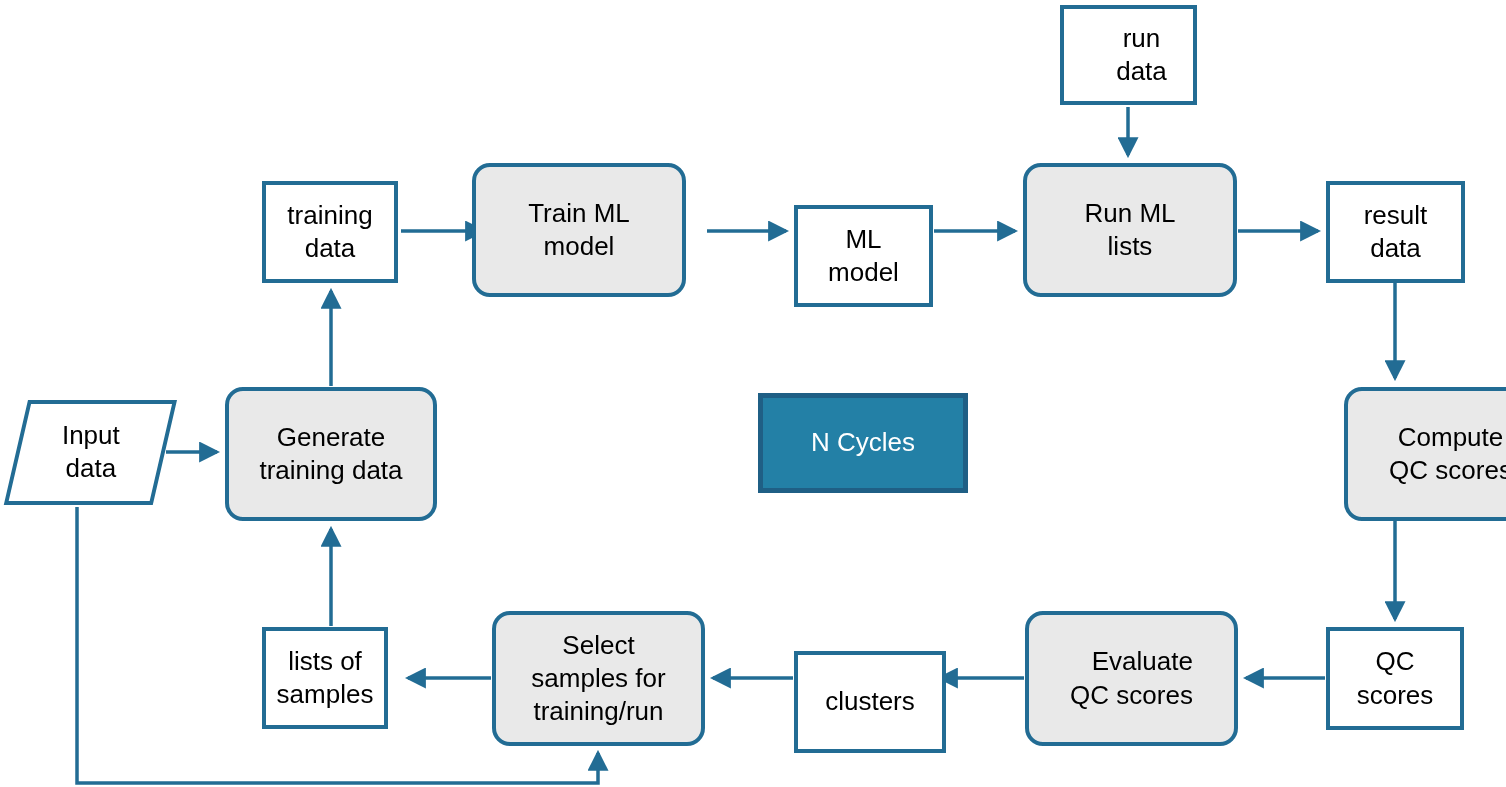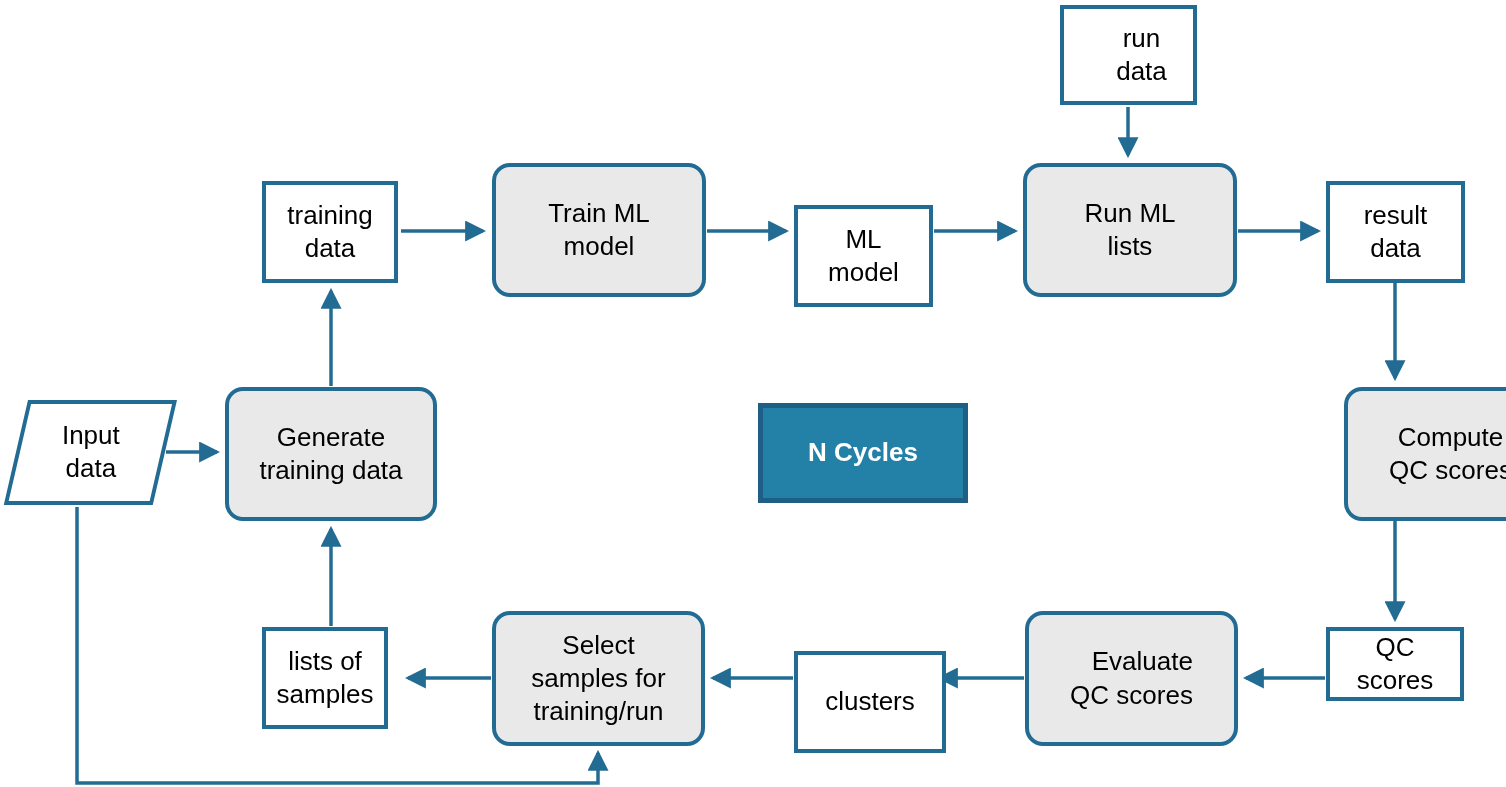--- a/index.html
+++ b/index.html
@@ -89,21 +89,21 @@
   <div class="node data-box" style="left:1060px; top:5px;   width:137px; height:100px;padding-left:26px;">
     <span>run
 data</span>
   </div>
 
   <div class="node data-box" style="left:262px;  top:181px; width:136px; height:102px;">
     <span>training
 data</span>
   </div>
 
-  <div class="node process-box" style="left:492px; top:163px; width:214px; height:134px;">
+  <div class="node process-box" style="left:472px; top:163px; width:214px; height:134px;">
     <span>Train ML
 model</span>
   </div>
 
   <div class="node data-box" style="left:794px;  top:181px; width:139px; height:102px;margin-top:24px;">
     <span>ML
 model</span>
   </div>
 
   <div class="node process-box" style="left:1023px; top:163px; width:214px; height:134px;">
@@ -119,21 +119,21 @@
   <div class="node io-box" style="left:28px; top:400px; width:149px; height:105px;">
     <span class="io-label">Input
 data</span>
   </div>
 
   <div class="node process-box" style="left:225px; top:387px; width:212px; height:134px;">
     <span>Generate
 training data</span>
   </div>
 
-  <div class="node annotation-box" style="left:758px; top:403px; width:210px; height:100px;font-weight:bold;">
+  <div class="node annotation-box" style="left:758px; top:393px; width:210px; height:100px;">
     <span>N Cycles</span>
   </div>
 
   <div class="node process-box" style="left:1344px; top:387px; width:213px; height:134px;">
     <span>Compute
 QC scores</span>
   </div>
 
   <div class="node data-box" style="left:262px; top:627px; width:126px; height:102px;">
     <span>lists of
@@ -148,18 +148,18 @@
 
   <div class="node data-box" style="left:794px; top:627px; width:152px; height:102px;margin-top:24px;">
     <span>clusters</span>
   </div>
 
   <div class="node process-box" style="left:1025px; top:611px; width:213px; height:135px;text-align:right;">
     <span>Evaluate
 QC scores</span>
   </div>
 
-  <div class="node data-box" style="left:1326px; top:627px; width:138px; height:74px;">
+  <div class="node data-box" style="left:1326px; top:627px; width:138px; height:103px;">
     <span>QC
 scores</span>
   </div>
 
 </div>
 
 </body></html>

